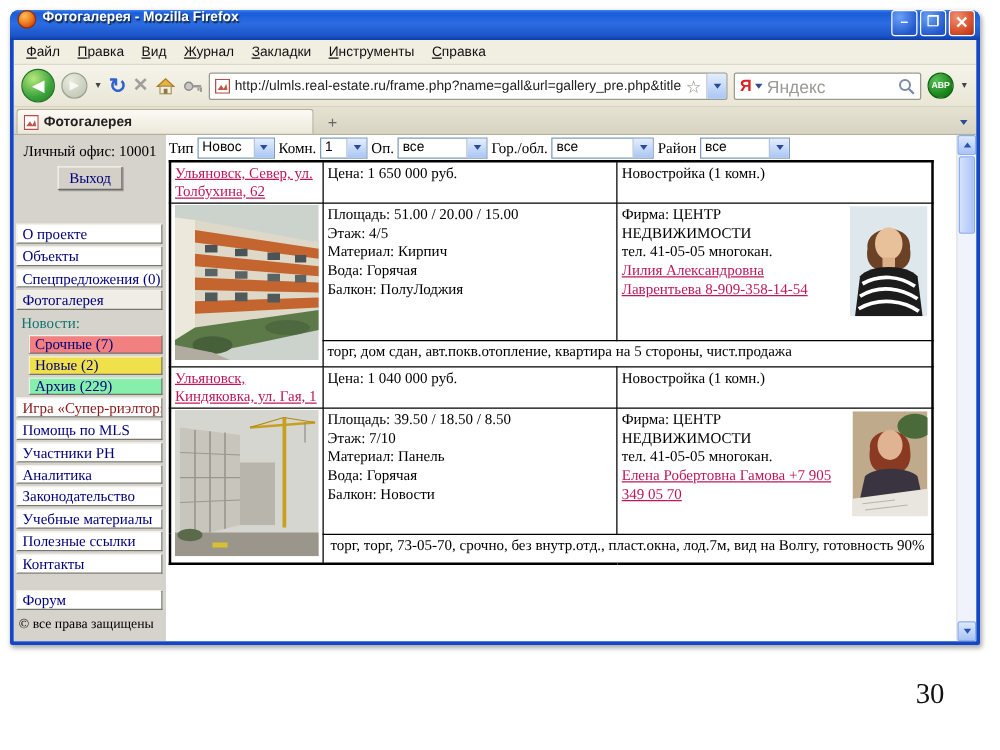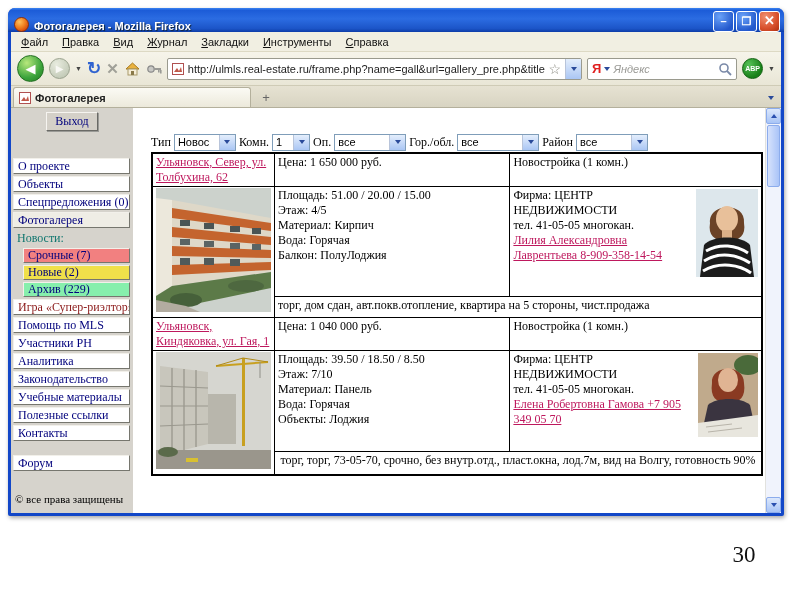--- a/index.html
+++ b/index.html
@@ -4,21 +4,21 @@
 <style>
   * { box-sizing: border-box; margin: 0; padding: 0; }
   html,body { width:800px; height:600px; background:#fff; overflow:hidden;
     font-family:"Liberation Sans",sans-serif; }
   .desktop { position:relative; width:800px; height:600px; background:#fff; }
 
   
   .window { position:absolute; left:8px; top:8px; width:776px; height:508px;
     background:#1247c8; border-radius:7px 7px 2px 2px;
     box-shadow:1px 2px 4px rgba(0,0,0,.35); display:flex; flex-direction:column; }
-  .titlebar { height:24px; display:flex; align-items:flex-end; padding:0 4px 0 6px;
+  .titlebar { height:24px; display:flex; align-items:flex-start; padding:0 4px 0 6px;
     border-radius:7px 7px 0 0;
     background:linear-gradient(180deg,#3a84f2 0%,#1c5cd8 10%,#2b6ce2 45%,#1c55c8 85%,#0d3da8 100%); }
   .ff-icon { width:15px; height:15px; border-radius:50%;
     background:radial-gradient(circle at 35% 30%,#ffc05c 0%,#f08020 45%,#d04008 85%); 
     border:1px solid #903008; flex:0 0 auto; }
   .title-text { color:#fff; font-weight:bold; font-size:11px; margin-left:5px; flex:1;
     text-shadow:1px 1px 1px #123; white-space:nowrap; overflow:hidden; }
   .winbtns { display:flex; gap:2px; }
   .winbtn { width:21px; height:21px; border-radius:3px; border:1px solid #fff;
     color:#fff; font-size:11px; font-weight:bold; line-height:18px; text-align:center; }
@@ -51,21 +51,21 @@
     display:flex; align-items:center; padding:0 0 0 4px; gap:4px; min-width:0; }
   .url-text { font-size:11px; color:#222; white-space:nowrap; overflow:hidden; flex:1; }
   .star { color:#8a8a80; font-size:14px; }
   .cmb-btn { width:16px; height:100%; border-left:1px solid #b8c4da; flex:0 0 auto;
     background:linear-gradient(180deg,#e4eefc,#aac6f4); display:flex; align-items:center; justify-content:center; }
   .tri-down { width:0; height:0; border-left:3px solid transparent; border-right:3px solid transparent;
     border-top:4px solid #2a4a9a; }
   .searchbox { width:150px; height:22px; background:#fff; border:1px solid #9a9a8e; border-radius:2px;
     display:flex; align-items:center; padding:0 4px; gap:3px; flex:0 0 auto; }
   .ya-letter { color:#e02020; font-weight:bold; font-size:13px; }
-  .search-ph { color:#9a9a96; font-size:11px; flex:1;font-style:italic; }
+  .search-ph { color:#9a9a96; font-size:14px; flex:1; }
   .abp { width:21px; height:21px; border-radius:50%; flex:0 0 auto;
     background:radial-gradient(circle at 32% 28%,#56c056,#188018 70%);
     border:1px solid #0e600e; color:#fff; font-size:7px; font-weight:bold;
     line-height:19px; text-align:center; letter-spacing:0; }
 
   
   .tabbar { height:22px; background:linear-gradient(180deg,#e6e2d2,#d8d4c2);
     border-bottom:1px solid #b4b09c; display:flex; align-items:flex-end; padding:0 2px; }
   .tab { width:238px; height:20px; background:linear-gradient(180deg,#fbfaf4,#ece9db);
     border:1px solid #b4b09c; border-bottom:none; border-radius:3px 3px 0 0;
@@ -92,21 +92,21 @@
   .news-label { padding:2px 0 1px 6px; color:#0f766e; }
   .news-btn { margin:1px 3px 1px 12px; height:15px; line-height:13px; padding:0 4px;
     color:#00007c; border:1px solid; border-color:#f2f0ea #76766e #76766e #f2f0ea;
     white-space:nowrap; overflow:hidden; }
   .news-urgent { background:#f28080; }
   .news-new { background:#f0e04a; }
   .news-archive { background:#86efac; }
   .side-gap { height:12px; }
   .copyright { margin-top:auto; padding:4px 2px 8px 4px; font-size:11px; color:#000; }
 
-  .main { flex:1; background:#fff; overflow:hidden; padding-left:18px;margin-top:24px; }
+  .main { flex:1; background:#fff; overflow:hidden; padding-left:2px; }
   .filterbar { height:20px; display:flex; align-items:center; gap:3px;
     font-family:"Liberation Serif",serif; font-size:12px; color:#000; padding:1px 0; }
   .xp-select { height:17px; background:#fff; border:1px solid #7f9db9; display:inline-flex;
     align-items:center; font-family:"Liberation Sans",sans-serif; font-size:11px; }
   .xp-select .val { padding:0 2px 0 3px; flex:1; white-space:nowrap; overflow:hidden; }
   .xp-select .cmb-btn { height:15px; }
 
   table.listings { border-collapse:collapse; width:612px; margin-top:0;
     font-family:"Liberation Serif",serif; font-size:12px; color:#000; border:2px solid #000; }
   table.listings td { border:1px solid #000; padding:1px 3px; vertical-align:top; line-height:1.25; }
@@ -215,20 +215,21 @@
         <span class="newtab">+</span>
         <span class="tab-spacer"></span>
         <span class="tablist-btn">
             <span class="tri-down"></span>
           </span>
       </div>
 
       <div class="content">
 
         <div class="sidebar">
+          <div class="office">Личный офис: 10001</div>
           <div class="logout-row"><button class="logout-btn">Выход</button></div>
           <div class="side-btn">О проекте</div>
           <div class="side-btn">Объекты</div>
           <div class="side-btn">Спецпредложения (0)</div>
           <div class="side-btn active">Фотогалерея</div>
           <div class="news-label">Новости:</div>
           <div class="news-btn news-urgent">Срочные (7)</div>
           <div class="news-btn news-new">Новые (2)</div>
           <div class="news-btn news-archive">Архив (229)</div>
           <div class="side-btn game">Игра «Супер-риэлтор»</div>
@@ -380,21 +381,21 @@
                   <rect x="0" y="98" width="115" height="19" fill="#9a968c"></rect>
                   <rect x="30" y="106" width="12" height="4" fill="#d8c030"></rect>
                   <ellipse cx="12" cy="100" rx="10" ry="5" fill="#5a6a4a"></ellipse>
                 </svg>
               </td>
               <td>
                 <div class="spec-line">Площадь: 39.50 / 18.50 / 8.50</div>
                 <div class="spec-line">Этаж: 7/10</div>
                 <div class="spec-line">Материал: Панель</div>
                 <div class="spec-line">Вода: Горячая</div>
-                <div class="spec-line">Объекты: Лоджия</div>
+                <div class="spec-line">Балкон: Новости</div>
               </td>
               <td class="firm-cell">
                 <svg class="agent-photo" width="60" height="84" viewBox="0 0 60 84">
                   <rect width="60" height="84" fill="#c0aa8c"></rect>
                   <ellipse cx="50" cy="12" rx="14" ry="10" fill="#4a6a3a"></ellipse>
                   <path d="M14,30 C12,12 46,10 46,30 C48,44 42,50 30,50 C18,50 12,44 14,30 Z" fill="#8a3a22"></path>
                   <ellipse cx="30" cy="27" rx="10" ry="12" fill="#e0b493"></ellipse>
                   <path d="M10,52 C18,44 44,44 52,52 L56,70 L6,70 Z" fill="#3a3440"></path>
                   <polygon points="0,70 60,62 60,84 0,84" fill="#e8e6de"></polygon>
                   <line x1="8" y1="74" x2="34" y2="71" stroke="#b8b4aa" stroke-width="1"></line>

